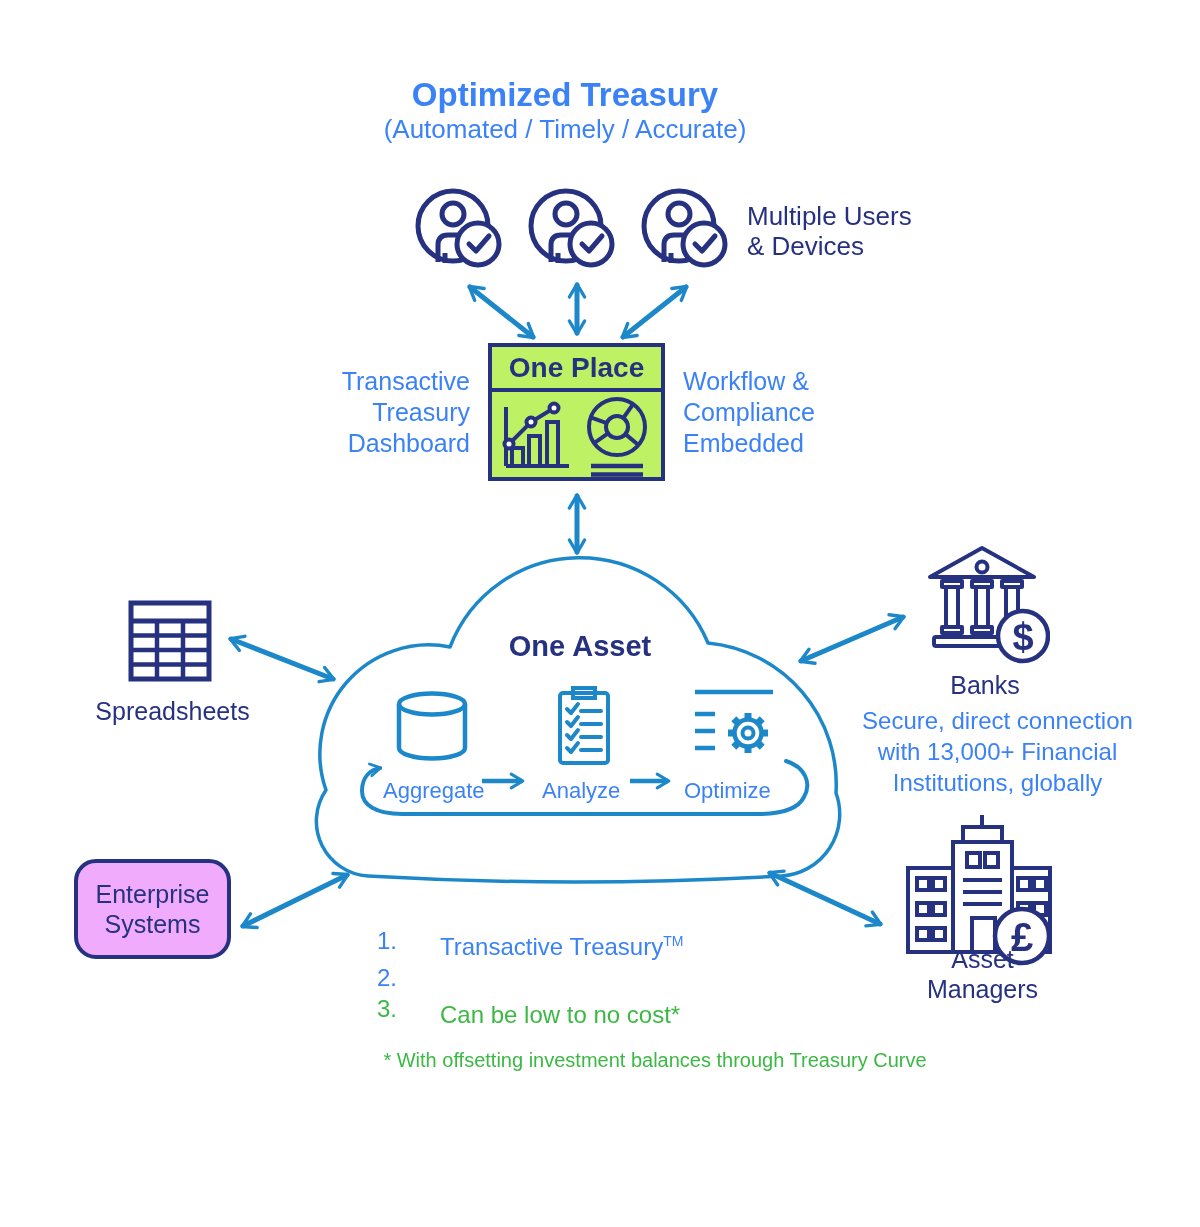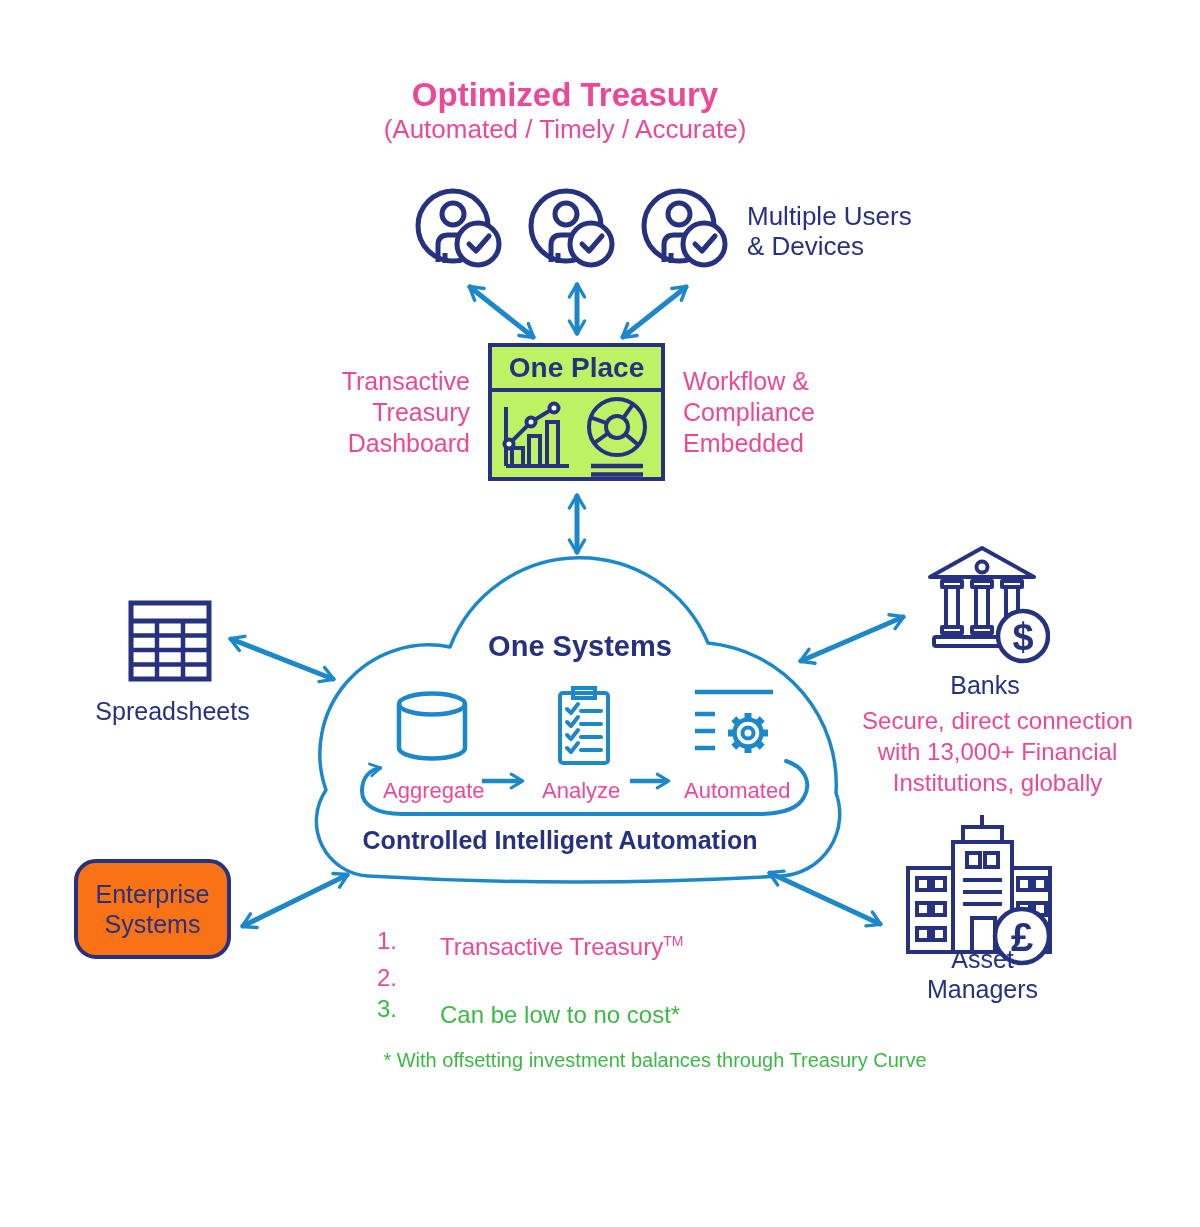--- a/index.html
+++ b/index.html
@@ -2,21 +2,21 @@
 <html><head>
 <meta charset="utf-8">
 <style>
   html,body { margin:0; padding:0; background:#fff; }
   .canvas {
     position:relative; width:1200px; height:1227px; background:#fff;
     font-family:"Liberation Sans", sans-serif; overflow:hidden;
   }
   .abs { position:absolute; }
   .navy { color:#263180; }
-  .blue { color:#ec4899; }
+  .blue { color:#3b82f6; }
   .green { color:#3bb944; }
   .pre { white-space:pre-line; }
   .center { text-align:center; }
   .right { text-align:right; }
 
   .page-title { left:265px; top:76px; width:600px; font-size:33px; font-weight:bold; }
   .page-subtitle { left:265px; top:114px; width:600px; font-size:26px; }
 
   .users-label { left:747px; top:201px; font-size:26px; line-height:30px; }
 
@@ -35,21 +35,21 @@
   .flow-label { top:770px; font-size:22px;margin-top:8px; }
   .cia-caption { left:360px; top:826px; width:400px; font-size:25px; font-weight:bold; }
 
   .spreadsheets-label { left:80px; top:697px; width:185px; font-size:25px; }
   .banks-label { left:920px; top:671px; width:130px; font-size:25px; }
   .banks-desc { left:845px; top:705px; width:305px; font-size:24px; line-height:31px; }
 
   .enterprise-box {
     left:74px; top:859px; width:157px; height:100px; border:4px solid #263180;
     border-radius:22px; box-sizing:border-box; display:flex; align-items:center;
-    justify-content:center; background:#f97316;
+    justify-content:center; background:#f0abfc;
   }
   .enterprise-box .txt { font-size:25px; line-height:30px; }
 
   .assets-label { left:895px; top:944px; width:175px; font-size:25px; line-height:30px; }
 
   .benefits { left:377px; top:926px; width:480px; display:flex; flex-direction:column; gap:1px; }
   .benefit-row { display:flex; font-size:24px; line-height:30px; }
   .benefit-num { width:63px; flex:0 0 63px; }
   .benefit-row sup { font-size:14px; }
   .footnote { left:320px; top:1049px; width:670px; font-size:20px; }
@@ -155,21 +155,21 @@
       </svg>
     </div>
   </div>
   <div class="abs label-left blue pre right">Transactive
 Treasury
 Dashboard</div>
   <div class="abs label-right blue pre">Workflow &amp;
 Compliance
 Embedded</div>
 
-  <div class="abs one-source-title navy center">One Systems</div>
+  <div class="abs one-source-title navy center">One Asset</div>
 
   <svg class="abs" style="left:393px; top:690px;" width="78" height="74" viewBox="0 0 78 74">
     <g fill="none" stroke="#1d88c9" stroke-width="4.5">
       <ellipse cx="39" cy="14" rx="33" ry="10.5"></ellipse>
       <path d="M 6 14 V 58 A 33 10.5 0 0 0 72 58 V 14"></path>
     </g>
   </svg>
   <svg class="abs" style="left:556px; top:684px;" width="56" height="82" viewBox="0 0 56 82">
     <g fill="none" stroke="#1d88c9" stroke-width="4">
       <rect x="4" y="9" width="48" height="70" rx="3"></rect>
@@ -200,22 +200,21 @@
         <path d="M 65.5 39.5 L 70.2 34.8"></path>
           <path d="M 41.8 63.2 L 46.5 58.5"></path>
         <path d="M 65.5 58.5 L 70.2 63.2"></path>
           <path d="M 41.8 34.8 L 46.5 39.5"></path>
       </g>
     </g>
   </svg>
 
   <div class="abs flow-label blue" style="left:383px;">Aggregate</div>
   <div class="abs flow-label blue" style="left:542px;">Analyze</div>
-  <div class="abs flow-label blue" style="left:684px;">Automated</div>
-  <div class="abs cia-caption navy center">Controlled Intelligent Automation</div>
+  <div class="abs flow-label blue" style="left:684px;">Optimize</div>
 
   <svg class="abs" style="left:128px; top:600px;" width="84" height="82" viewBox="0 0 84 82">
     <g fill="none" stroke="#263180">
       <rect x="3" y="3" width="78" height="76" stroke-width="5"></rect>
       <path d="M 3 21 H 81" stroke-width="5"></path>
       <path d="M 29 21 V 79 M 55 21 V 79" stroke-width="4.5"></path>
       <path d="M 3 35.5 H 81 M 3 50 H 81 M 3 64.5 H 81" stroke-width="4.5"></path>
     </g>
   </svg>
   <div class="abs spreadsheets-label navy center">Spreadsheets</div>

